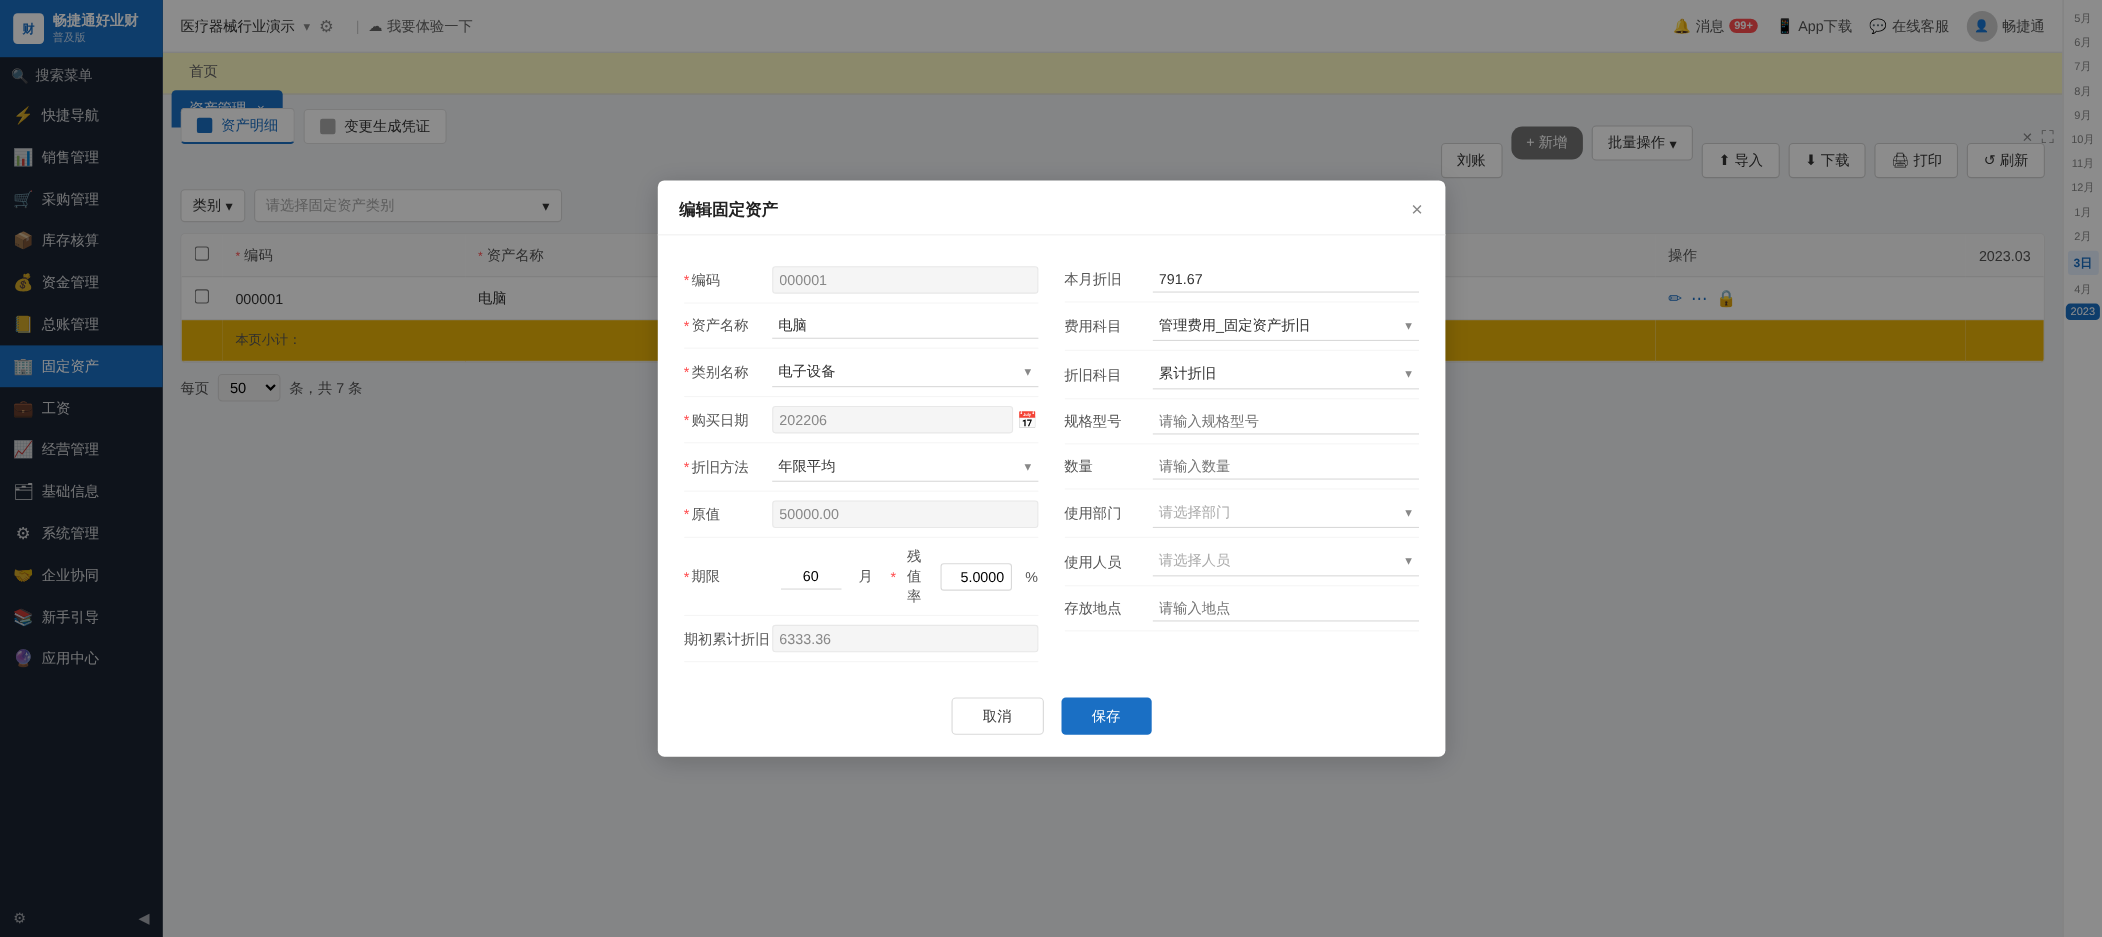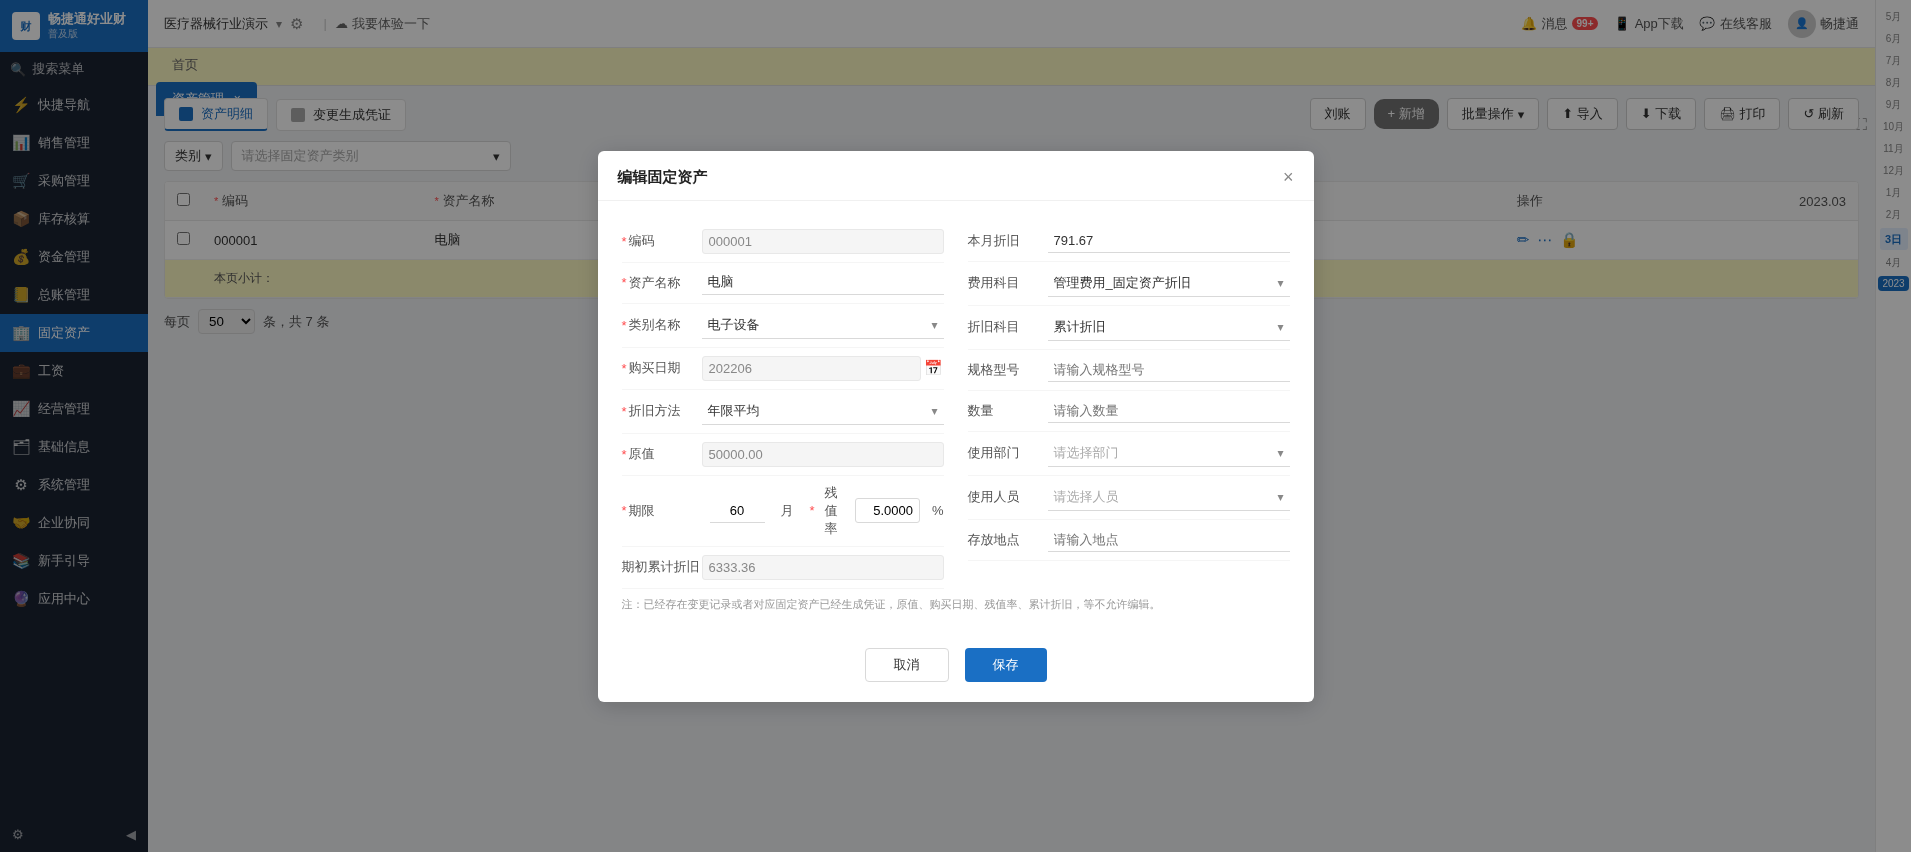--- a/index.html
+++ b/index.html
@@ -126,41 +126,41 @@
     }
     .asset-toolbar-left { display: flex; align-items: center; gap: 8px; }
     .btn-tab {
       display: flex; align-items: center; gap: 4px;
       padding: 6px 14px; border: 1px solid #e0e0e0; background: #fff;
       border-radius: 4px; cursor: pointer; font-size: 13px; color: #333;
     }
     .btn-tab.active { border-bottom: 2px solid #1a6fc4; color: #1a6fc4; }
     .asset-toolbar-right { display: flex; align-items: center; gap: 8px; }
     .btn-primary { background: #737373; color: #fff; border: none; border-radius: 10px; padding: 6px 14px; cursor: pointer; font-size: 13px; }
-    .btn-default { background: #fff; color: #333; border: 1px solid #d0d0d0; border-radius: 4px; padding: 6px 14px; cursor: pointer; font-size: 13px; }
+    .btn-default { background: #fff; color: #333; border: 1px solid #d0d0d0; border-radius: 4px; padding: 6px 14px; cursor: pointer; font-size: 13px; margin-top: 32px; }
     .btn-batch { background: #fff; color: #333; border: 1px solid #d0d0d0; border-radius: 4px; padding: 6px 14px; cursor: pointer; font-size: 13px; display: flex; align-items: center; gap: 4px; }
 
     
     .filter-row {
       display: flex; align-items: center; gap: 8px;
       margin-bottom: 10px;
     }
     .filter-select {
       border: 1px solid #d9d9d9; border-radius: 4px; padding: 5px 10px;
       background: #fff; font-size: 13px; color: #333; display: flex; align-items: center; gap: 4px; cursor: pointer;
     }
 
     
     .table-wrap { background: #fff; border: 1px solid #e8e8e8; border-radius: 4px; overflow: hidden; }
     table { width: 100%; border-collapse: collapse; font-size: 13px; }
     thead th { background: #fafafa; border-bottom: 1px solid #e8e8e8; padding: 10px 12px; text-align: left; font-weight: 500; color: #555; white-space: nowrap; }
     tbody td { padding: 10px 12px; border-bottom: 1px solid #f0f0f0; color: #333; }
     .table-action { display: flex; gap: 8px; }
     .table-action-btn { background: none; border: none; color: #1a6fc4; cursor: pointer; font-size: 15px; }
-    .subtotal-row td { background: #fef9c3; color: #555; font-size: 12px; }
+    .subtotal-row td { background: #eab308; color: #555; font-size: 12px; }
     .col-red { color: #ff4d4f; font-size: 11px; }
 
     
     .pagination { display: flex; align-items: center; gap: 8px; padding: 10px 0; font-size: 13px; color: #555; }
     .pagination select { border: 1px solid #d9d9d9; border-radius: 4px; padding: 3px 6px; }
 
     
     .right-sidebar {
       width: 36px; background: #fff; border-left: 1px solid #e8e8e8;
       display: flex; flex-direction: column; align-items: center; padding: 8px 4px;
@@ -671,20 +671,19 @@
           <div class="form-row">
             <div class="form-label">
               <span>存放地点</span>
             </div>
             <input class="form-control" type="text" placeholder="请输入地点" style="">
           </div>
         </div>
 
       </div>
 
-      <div class="modal-note">注：已经存在变更记录或者对应固定资产已经生成凭证，原值、购买日期、残值率、累计折旧，等不允许编辑。</div>
     </div>
     <div class="modal-footer">
       <button class="btn-cancel">取消</button>
       <button class="btn-save">保存</button>
     </div>
   </div>
 </div>
 
 </body></html>

